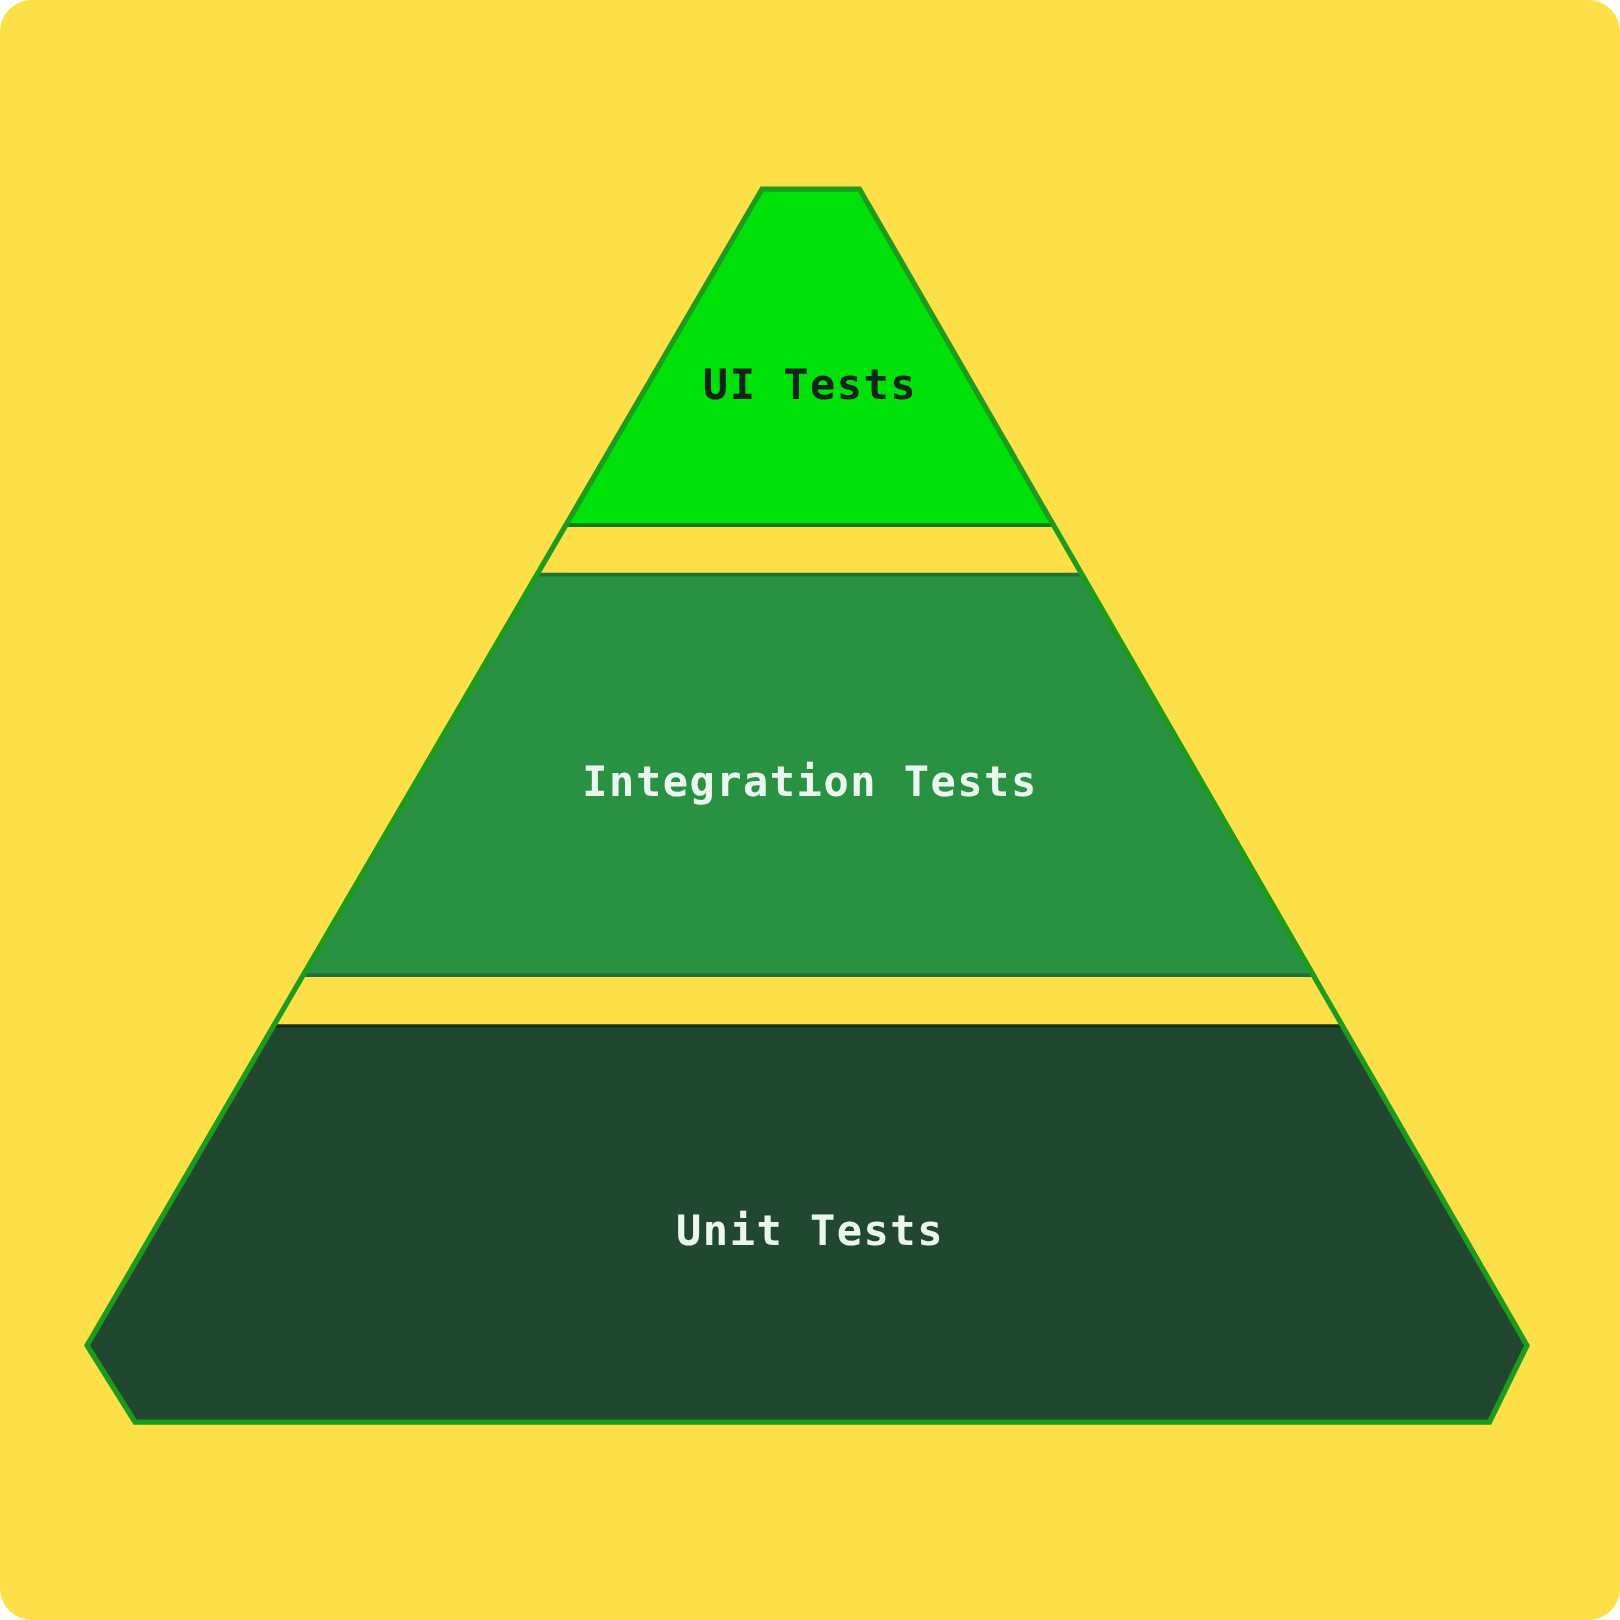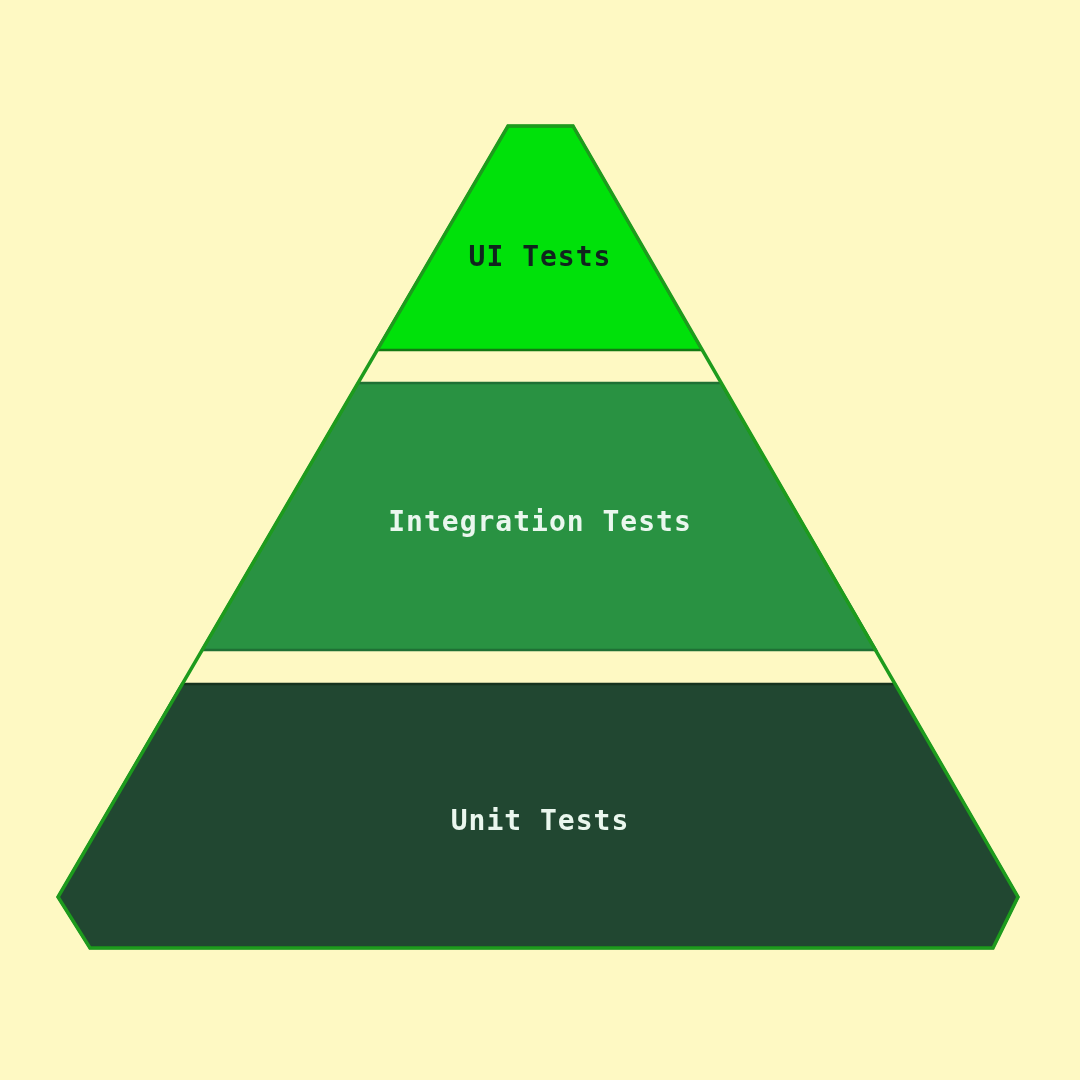--- a/index.html
+++ b/index.html
@@ -8,21 +8,22 @@
     background: #ffffff;
     width: 1080px;
     height: 1080px;
     overflow: hidden;
     font-family: "DejaVu Sans Mono", monospace;
   }
   .stage {
     position: relative;
     width: 1080px;
     height: 1080px;
-    background: #fef9c3;
+    background: #fde047;
+    border-radius: 21px;
   }
   svg.pyramid {
     position: absolute;
     left: 0;
     top: 0;
     width: 1080px;
     height: 1080px;
     display: block;
   }
   .tier-shape {

